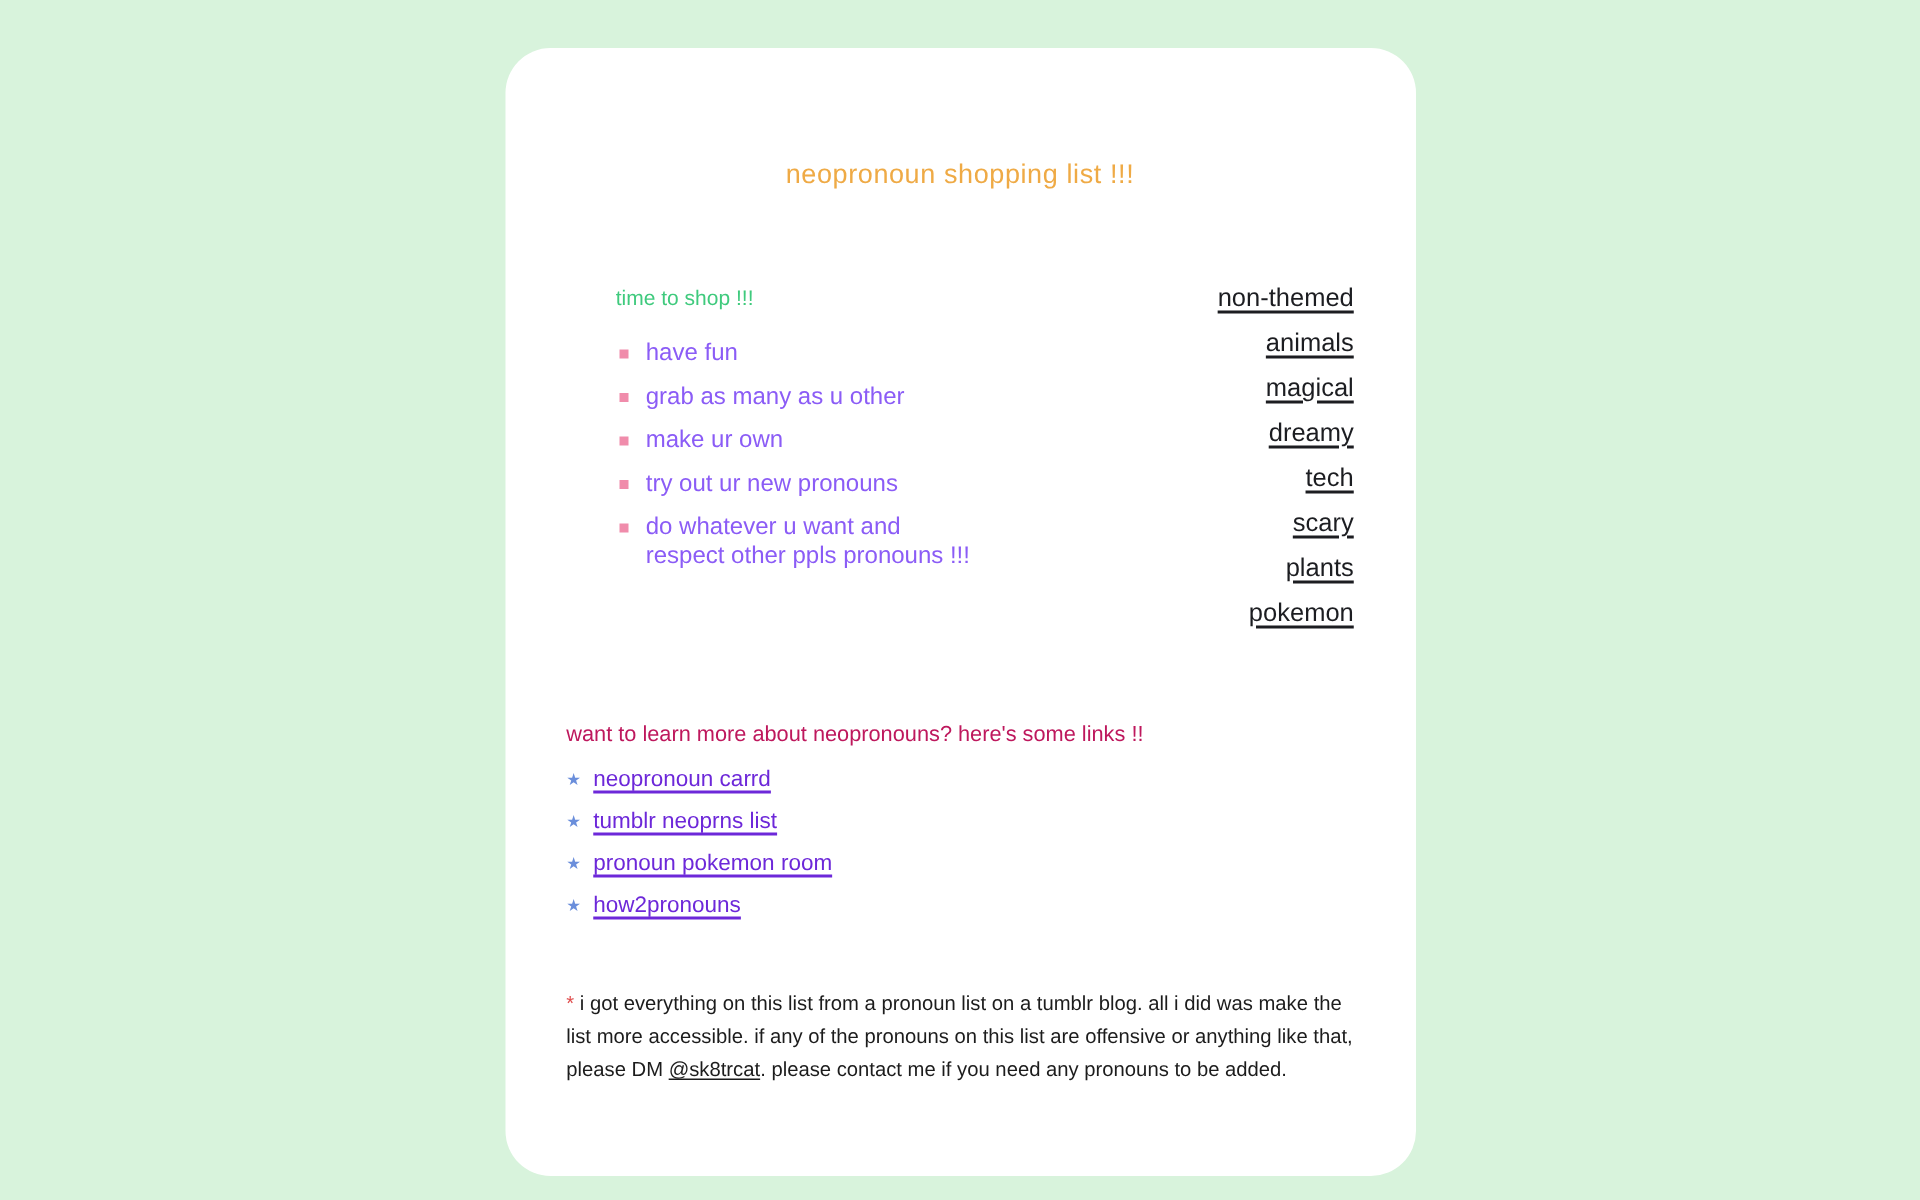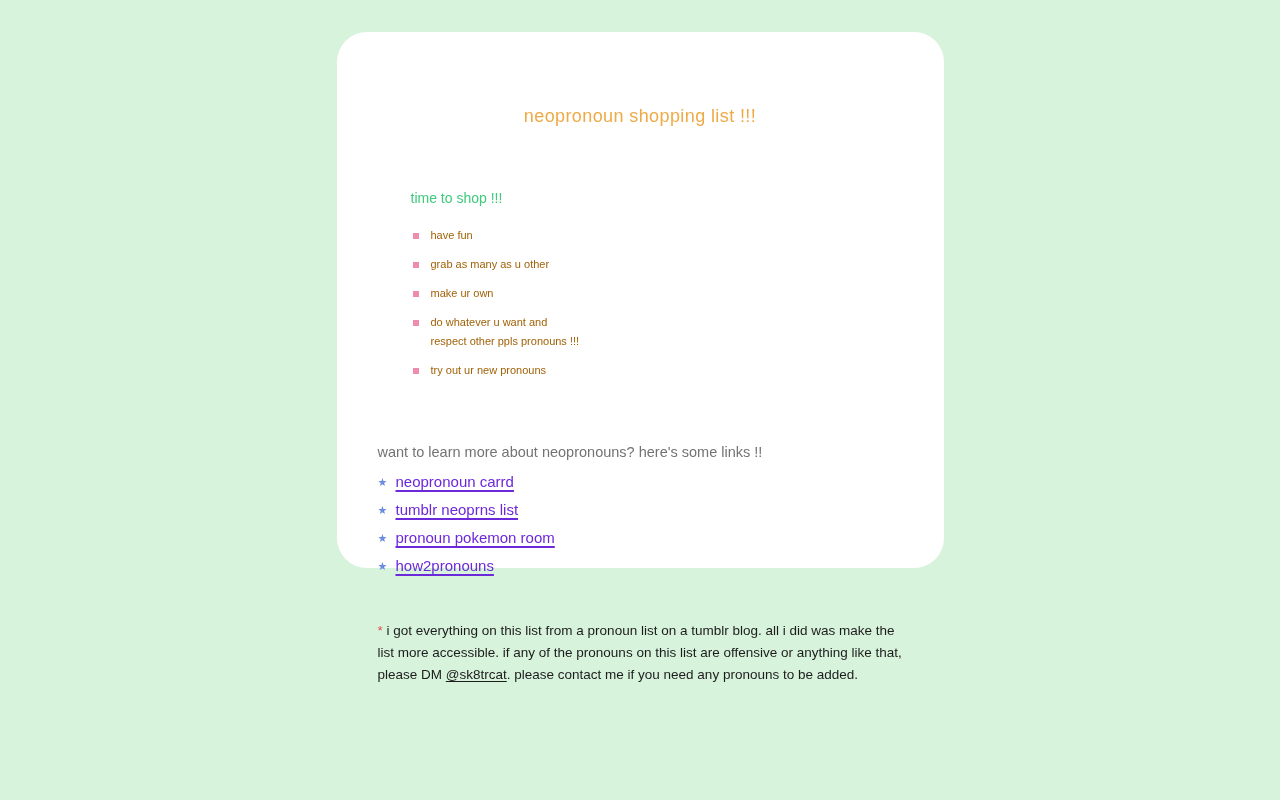--- a/index.html
+++ b/index.html
@@ -3,21 +3,21 @@
 <meta charset="utf-8">
 <style>
   * { margin: 0; padding: 0; box-sizing: border-box; }
   html, body {
     width: 1280px; height: 800px;
     background: #d8f3dc;
     font-family: "Liberation Sans", sans-serif;
     overflow: hidden;
   }
   .card {
-    width: 607px; height: 536px;
+    width: 607px; height: 752px;
     margin: 32px auto 0;
     background: #ffffff;
     border-radius: 30px;
     padding: 72px 41px 0;
   }
   .page-title {
     text-align: center;
     color: #efaa45;
     font-size: 18px;
     font-weight: 500;
@@ -44,41 +44,41 @@
     align-items: flex-start;
     margin-bottom: 10px;
   }
   .sq-bullet {
     width: 6px; height: 6px;
     background: #f08cab;
     margin: 7px 12px 0 2px;
     flex: none;
   }
   .shop-item-text {
-    color: #a16207;
-    font-size: 11px;
+    color: #8b5cf6;
+    font-size: 16px;
     line-height: 19px;
     white-space: pre-line;
   }
   .col-right { text-align: right; }
   .category-link {
     display: block;
     color: #1c1d21;
     font-size: 17px;
     font-weight: 500;
     line-height: 22px;
     margin-bottom: 8px;
     text-decoration: underline;
     text-underline-offset: 3px;
     text-decoration-thickness: 1.5px;
     cursor: pointer;
   }
   .learn-section { margin-top: 52px; }
   .learn-heading {
-    color: #737373;
+    color: #be185d;
     font-size: 14.5px;
     font-weight: 400;
     line-height: 20px;
   }
   .learn-list {
     list-style: none;
     margin-top: 10px;
   }
   .learn-list li {
     display: flex;
@@ -141,30 +141,40 @@
         <li>
           <span class="sq-bullet"></span>
           <span class="shop-item-text">grab as many as u other</span>
         </li>
         <li>
           <span class="sq-bullet"></span>
           <span class="shop-item-text">make ur own</span>
         </li>
         <li>
           <span class="sq-bullet"></span>
+          <span class="shop-item-text">try out ur new pronouns</span>
+        </li>
+        <li>
+          <span class="sq-bullet"></span>
           <span class="shop-item-text">do whatever u want and
 respect other ppls pronouns !!!</span>
         </li>
-        <li>
-          <span class="sq-bullet"></span>
-          <span class="shop-item-text">try out ur new pronouns</span>
-        </li>
       </ul>
     </div>
 
+    <div class="col-right">
+      <a class="category-link">non-themed</a>
+      <a class="category-link">animals</a>
+      <a class="category-link">magical</a>
+      <a class="category-link">dreamy</a>
+      <a class="category-link">tech</a>
+      <a class="category-link">scary</a>
+      <a class="category-link">plants</a>
+      <a class="category-link">pokemon</a>
+    </div>
 
   </div>
 
   <div class="learn-section">
     <div class="learn-heading">want to learn more about neopronouns? here's some links !!</div>
     <ul class="learn-list">
       <li>
         <span class="star-bullet">★</span>
         <a class="learn-link">neopronoun carrd</a>
       </li>

